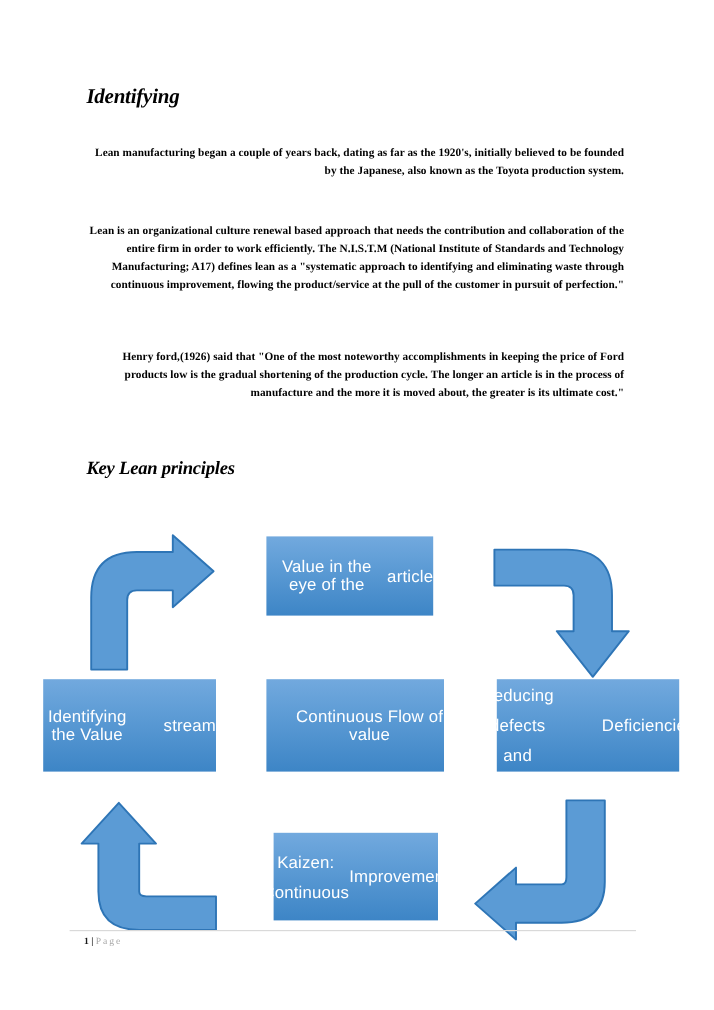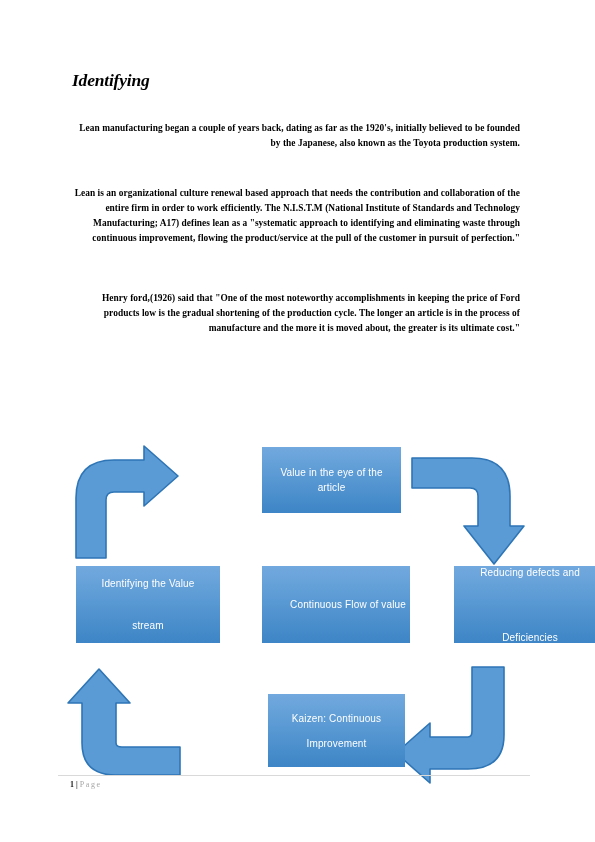--- a/index.html
+++ b/index.html
@@ -60,30 +60,29 @@
   #para-1 { top: 121px; }
   #para-2 { top: 186px; }
   #para-3 { top: 291px; }
 
   .node {
     position: absolute;
     box-sizing: border-box;
     background: linear-gradient(to bottom, #72A9DE 0%, #5F9DD6 35%, #3D85C6 100%);
     color: #ffffff;
     font-family: "Liberation Sans", sans-serif;
-    font-size: 10px;
+    font-size: 14px;
     font-weight: normal;
     text-align: center;
     display: flex;
-    flex-direction: column;
+    flex-direction: row;
     align-items: center;
     justify-content: center;
     line-height: 15px;
     letter-spacing: 0.15px;
-    margin-left: 40px;
   }
   .node span { display: block; }
 
   #node-value      { left: 222px; top: 447px; width: 139px; height: 66px; }
   #node-identify   { left: 36px;  top: 566px; width: 144px; height: 77px; gap: 27px; }
   #node-flow       { left: 222px; top: 566px; width: 148px; height: 77px; padding-left: 24px; }
   #node-defects    { left: 414px; top: 566px; width: 152px; height: 77px;
                      line-height: 25px; gap: 40px; }
   #node-kaizen     { left: 228px; top: 694px; width: 137px; height: 73px;
                      line-height: 25px; }
@@ -129,20 +128,21 @@
 <div class="page">
 
   <div class="heading" id="heading-introduction">Identifying</div>
 
   <div class="para" id="para-1">Lean manufacturing began a couple of years back, dating as far as the 1920's, initially believed to be founded by the Japanese, also known as the Toyota production system.</div>
 
   <div class="para" id="para-2">Lean is an organizational culture renewal based approach that needs the contribution and collaboration of the entire firm in order to work efficiently. The N.I.S.T.M (National Institute of Standards and Technology Manufacturing; A17) defines lean as a "systematic approach to identifying and eliminating waste through continuous improvement, flowing the product/service at the pull of the customer in pursuit of perfection."</div>
 
   <div class="para" id="para-3">Henry ford,(1926) said that "One of the most noteworthy accomplishments in keeping the price of Ford products low is the gradual shortening of the production cycle. The longer an article is in the process of manufacture and the more it is moved about, the greater is its ultimate cost."</div>
 
+  <div class="heading" id="heading-key-lean">Key Lean principles</div>
 
   <div>
 
     <svg class="arrow" style="left:66px; top:440px;" width="120" height="120" viewBox="0 0 120 120">
       <path d="M 10 118 L 10 58 Q 10 20 48 20 L 78 20 L 78 6 L 112 36 L 78 66 L 78 52 L 48 52
                Q 40 52 40 60 L 40 118 Z" fill="#5B9BD5" stroke="#2E75B6" stroke-width="1.6" stroke-linejoin="round"></path>
     </svg>
 
     <svg class="arrow" style="left:410px; top:440px;" width="125" height="135" viewBox="0 0 125 135">
       <path d="M 2 18 L 62 18 Q 100 18 100 56 L 100 86 L 114 86 L 84 124 L 54 86 L 68 86

